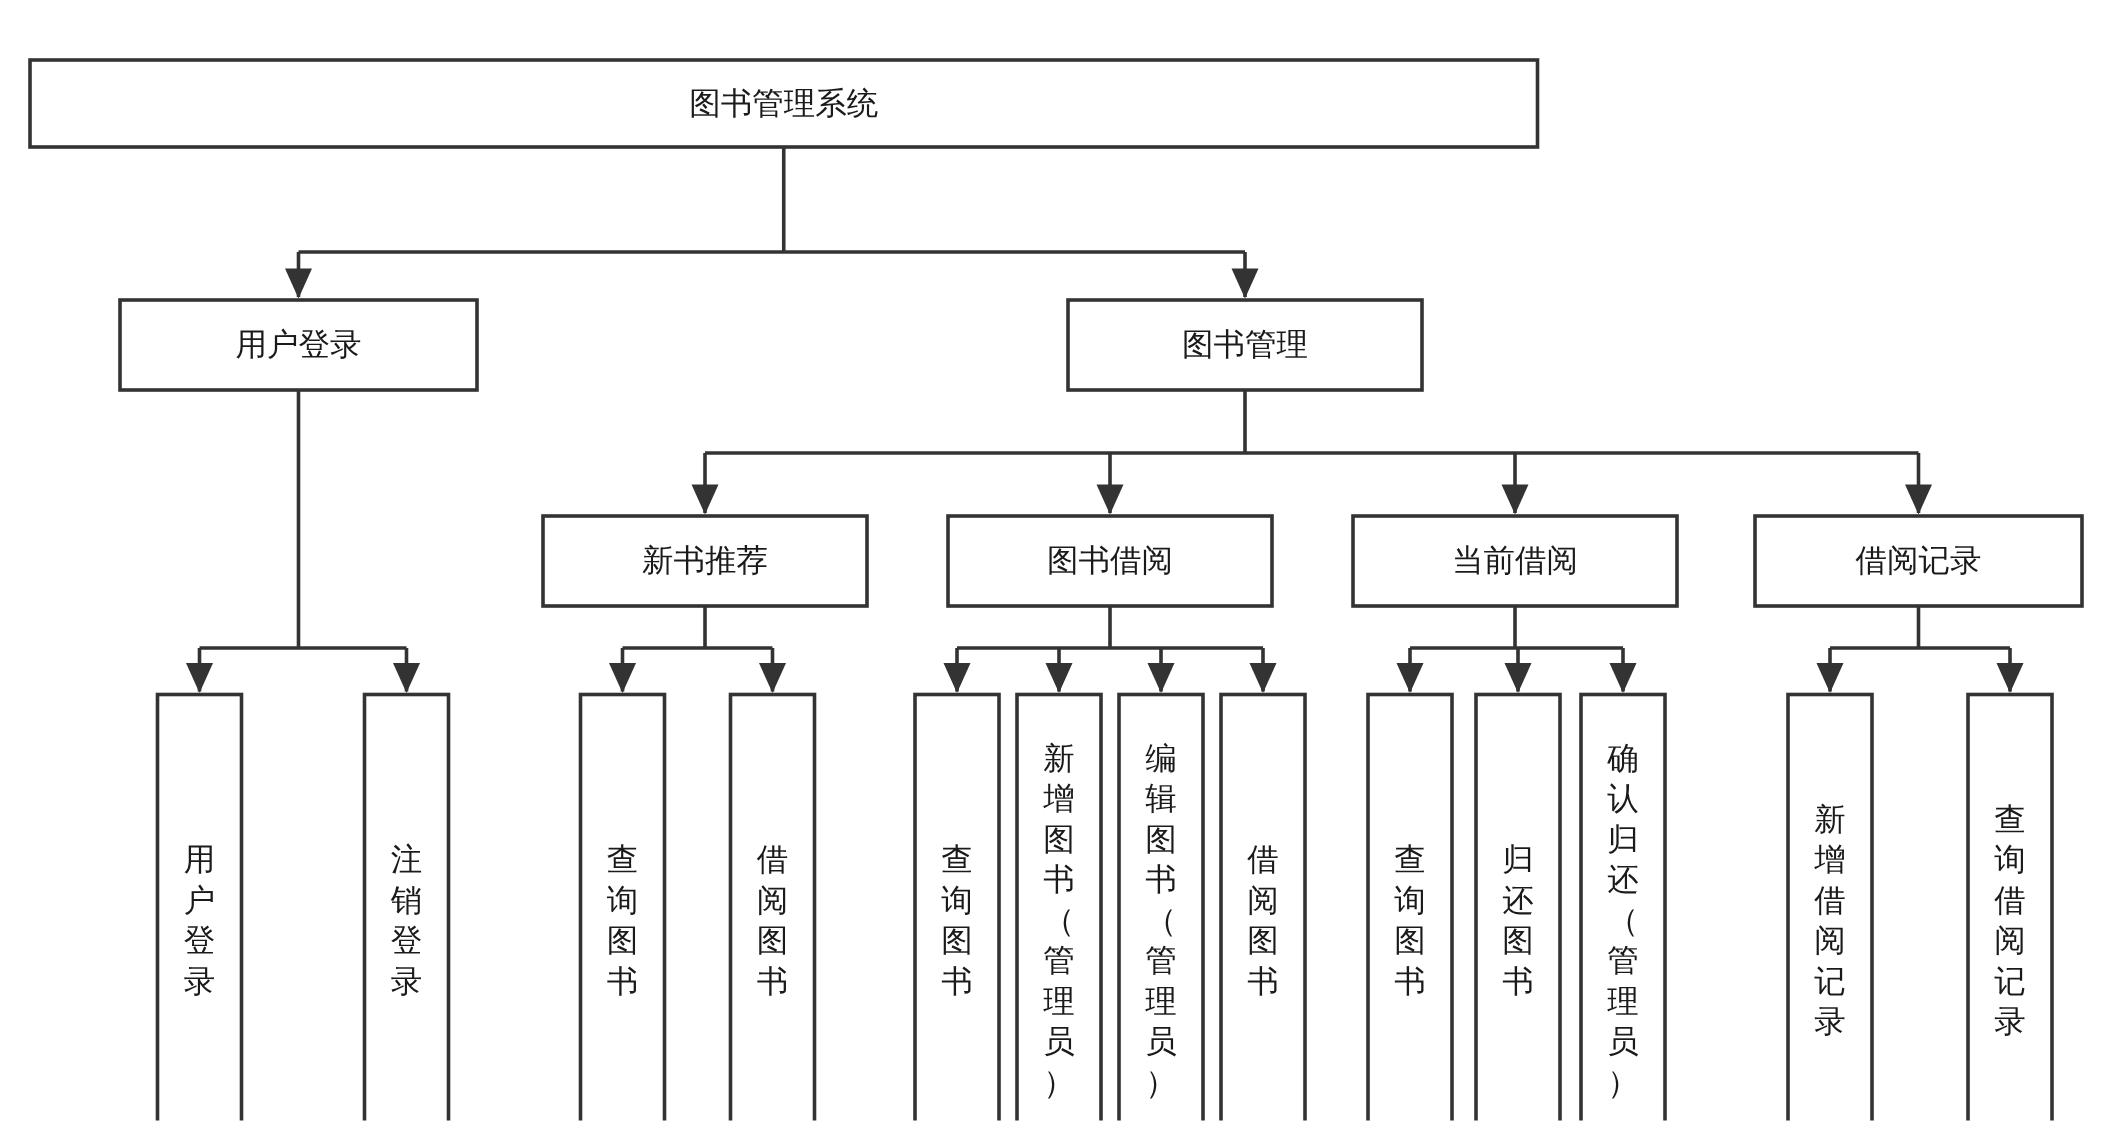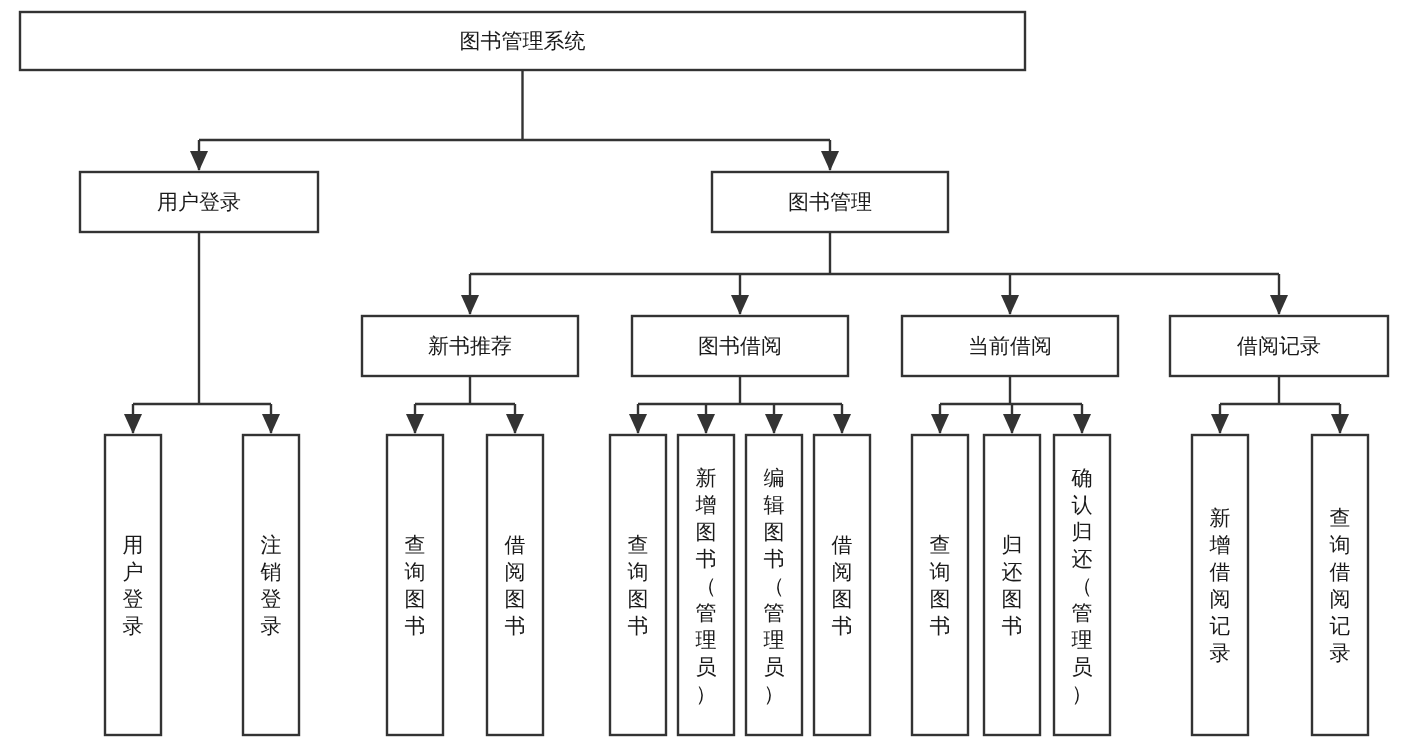--- a/index.html
+++ b/index.html
@@ -11,20 +11,21 @@
     width: 1405px;
     height: 747px;
     font-family: "DejaVu Sans", "Liberation Sans", sans-serif;
     overflow: hidden;
     position: relative;
   }
   #diagram-root {
     position: relative;
     width: 1405px;
     height: 594px;
+    margin-top: 28px;
   }
   svg.diagram-canvas {
     position: absolute;
     top: 0;
     left: 0;
     width: 1405px;
     height: 747px;
   }
   .node-box {
     fill: #ffffff;

